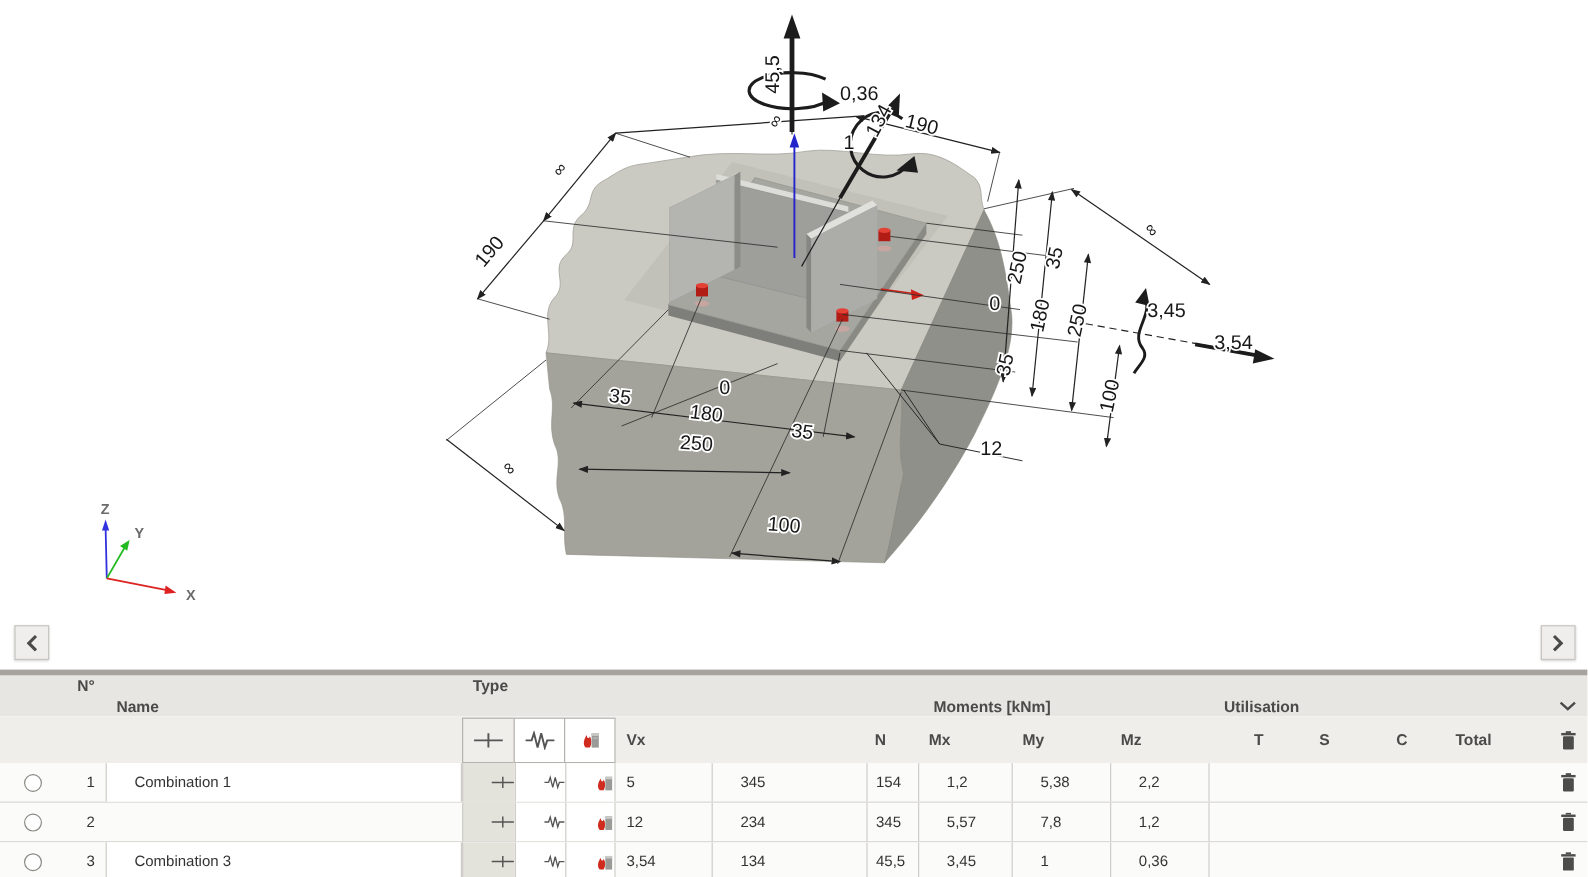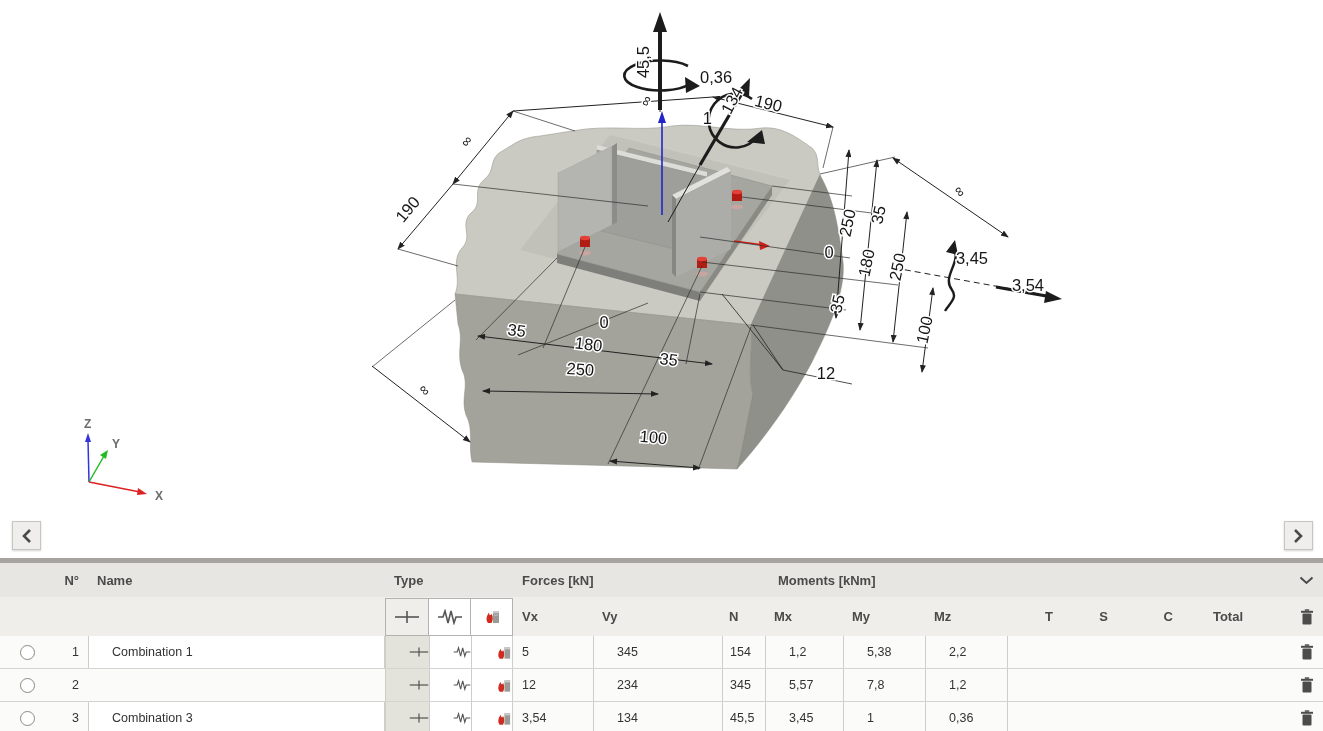--- a/index.html
+++ b/index.html
@@ -220,24 +220,24 @@
       </svg>
 </button>
 </div>
 
 <div id="loadtable">
   <div class="topbar"></div>
 
   <div class="grid hrow1">
     <div class="cell" style="grid-column:1"></div>
     <div class="cell rt" style="grid-column:2">N°</div>
+    <div class="cell pad" style="grid-column:4 / span 3">Type</div>
     <div class="cell pad" style="grid-column:3">Name</div>
-    <div class="cell pad" style="grid-column:4 / span 3">Type</div>
-    <div class="cell pad" style="grid-column:7 / span 3">Forces [kN]</div>
     <div class="cell" style="grid-column:10 / span 3;padding-left:13px">Moments [kNm]</div>
+    <div class="cell" style="grid-column:13 / span 4;padding-left:13px">Utilisation</div>
     <div class="cell ctr" style="grid-column:18;cursor:pointer">
       <svg width="15" height="9" viewBox="0 0 15 9">
           <polyline points="1.5,1.5 7.5,7 13.5,1.5" fill="none" stroke="#4a4a48" stroke-width="2"></polyline>
         </svg>
     </div>
   </div>
 
   <div class="grid hrow2">
     <div class="cell hicon first ctr" style="grid-column:4;cursor:pointer">
       <svg width="26" height="16" viewBox="0 0 26 16">
@@ -252,21 +252,20 @@
     </div>
     <div class="cell hicon ctr" style="grid-column:6;cursor:pointer">
       <svg width="18" height="17" viewBox="0 0 18 17">
           <path d="M5,15 C2.5,12 3.5,8 6,4.5 C6,8 8.5,7.5 8.5,5.5 C10.5,9 10,12.5 8.5,15 Z" fill="#cf2b1e"></path>
           <rect x="10" y="3" width="6" height="12" fill="#9a9a96"></rect>
           <rect x="10" y="3" width="6" height="2.2" fill="#c9c9c5"></rect>
           <rect x="11" y="6.5" width="4" height="1.4" fill="#b5b5b1"></rect>
         </svg>
     </div>
     <div class="cell pad" style="grid-column:7">Vx</div>
-    <div class="cell pad" style="grid-column:8">Vy</div>
     <div class="cell" style="grid-column:9;padding-left:7px">N</div>
     <div class="cell pad" style="grid-column:10">Mx</div>
     <div class="cell pad" style="grid-column:11">My</div>
     <div class="cell pad" style="grid-column:12">Mz</div>
     <div class="cell rt" style="grid-column:13">T</div>
     <div class="cell rt" style="grid-column:14">S</div>
     <div class="cell rt" style="grid-column:15">C</div>
     <div class="cell rt" style="grid-column:16">Total</div>
     <div class="cell ctr" style="grid-column:18;cursor:pointer">
       <svg width="14" height="16" viewBox="0 0 14 16">

